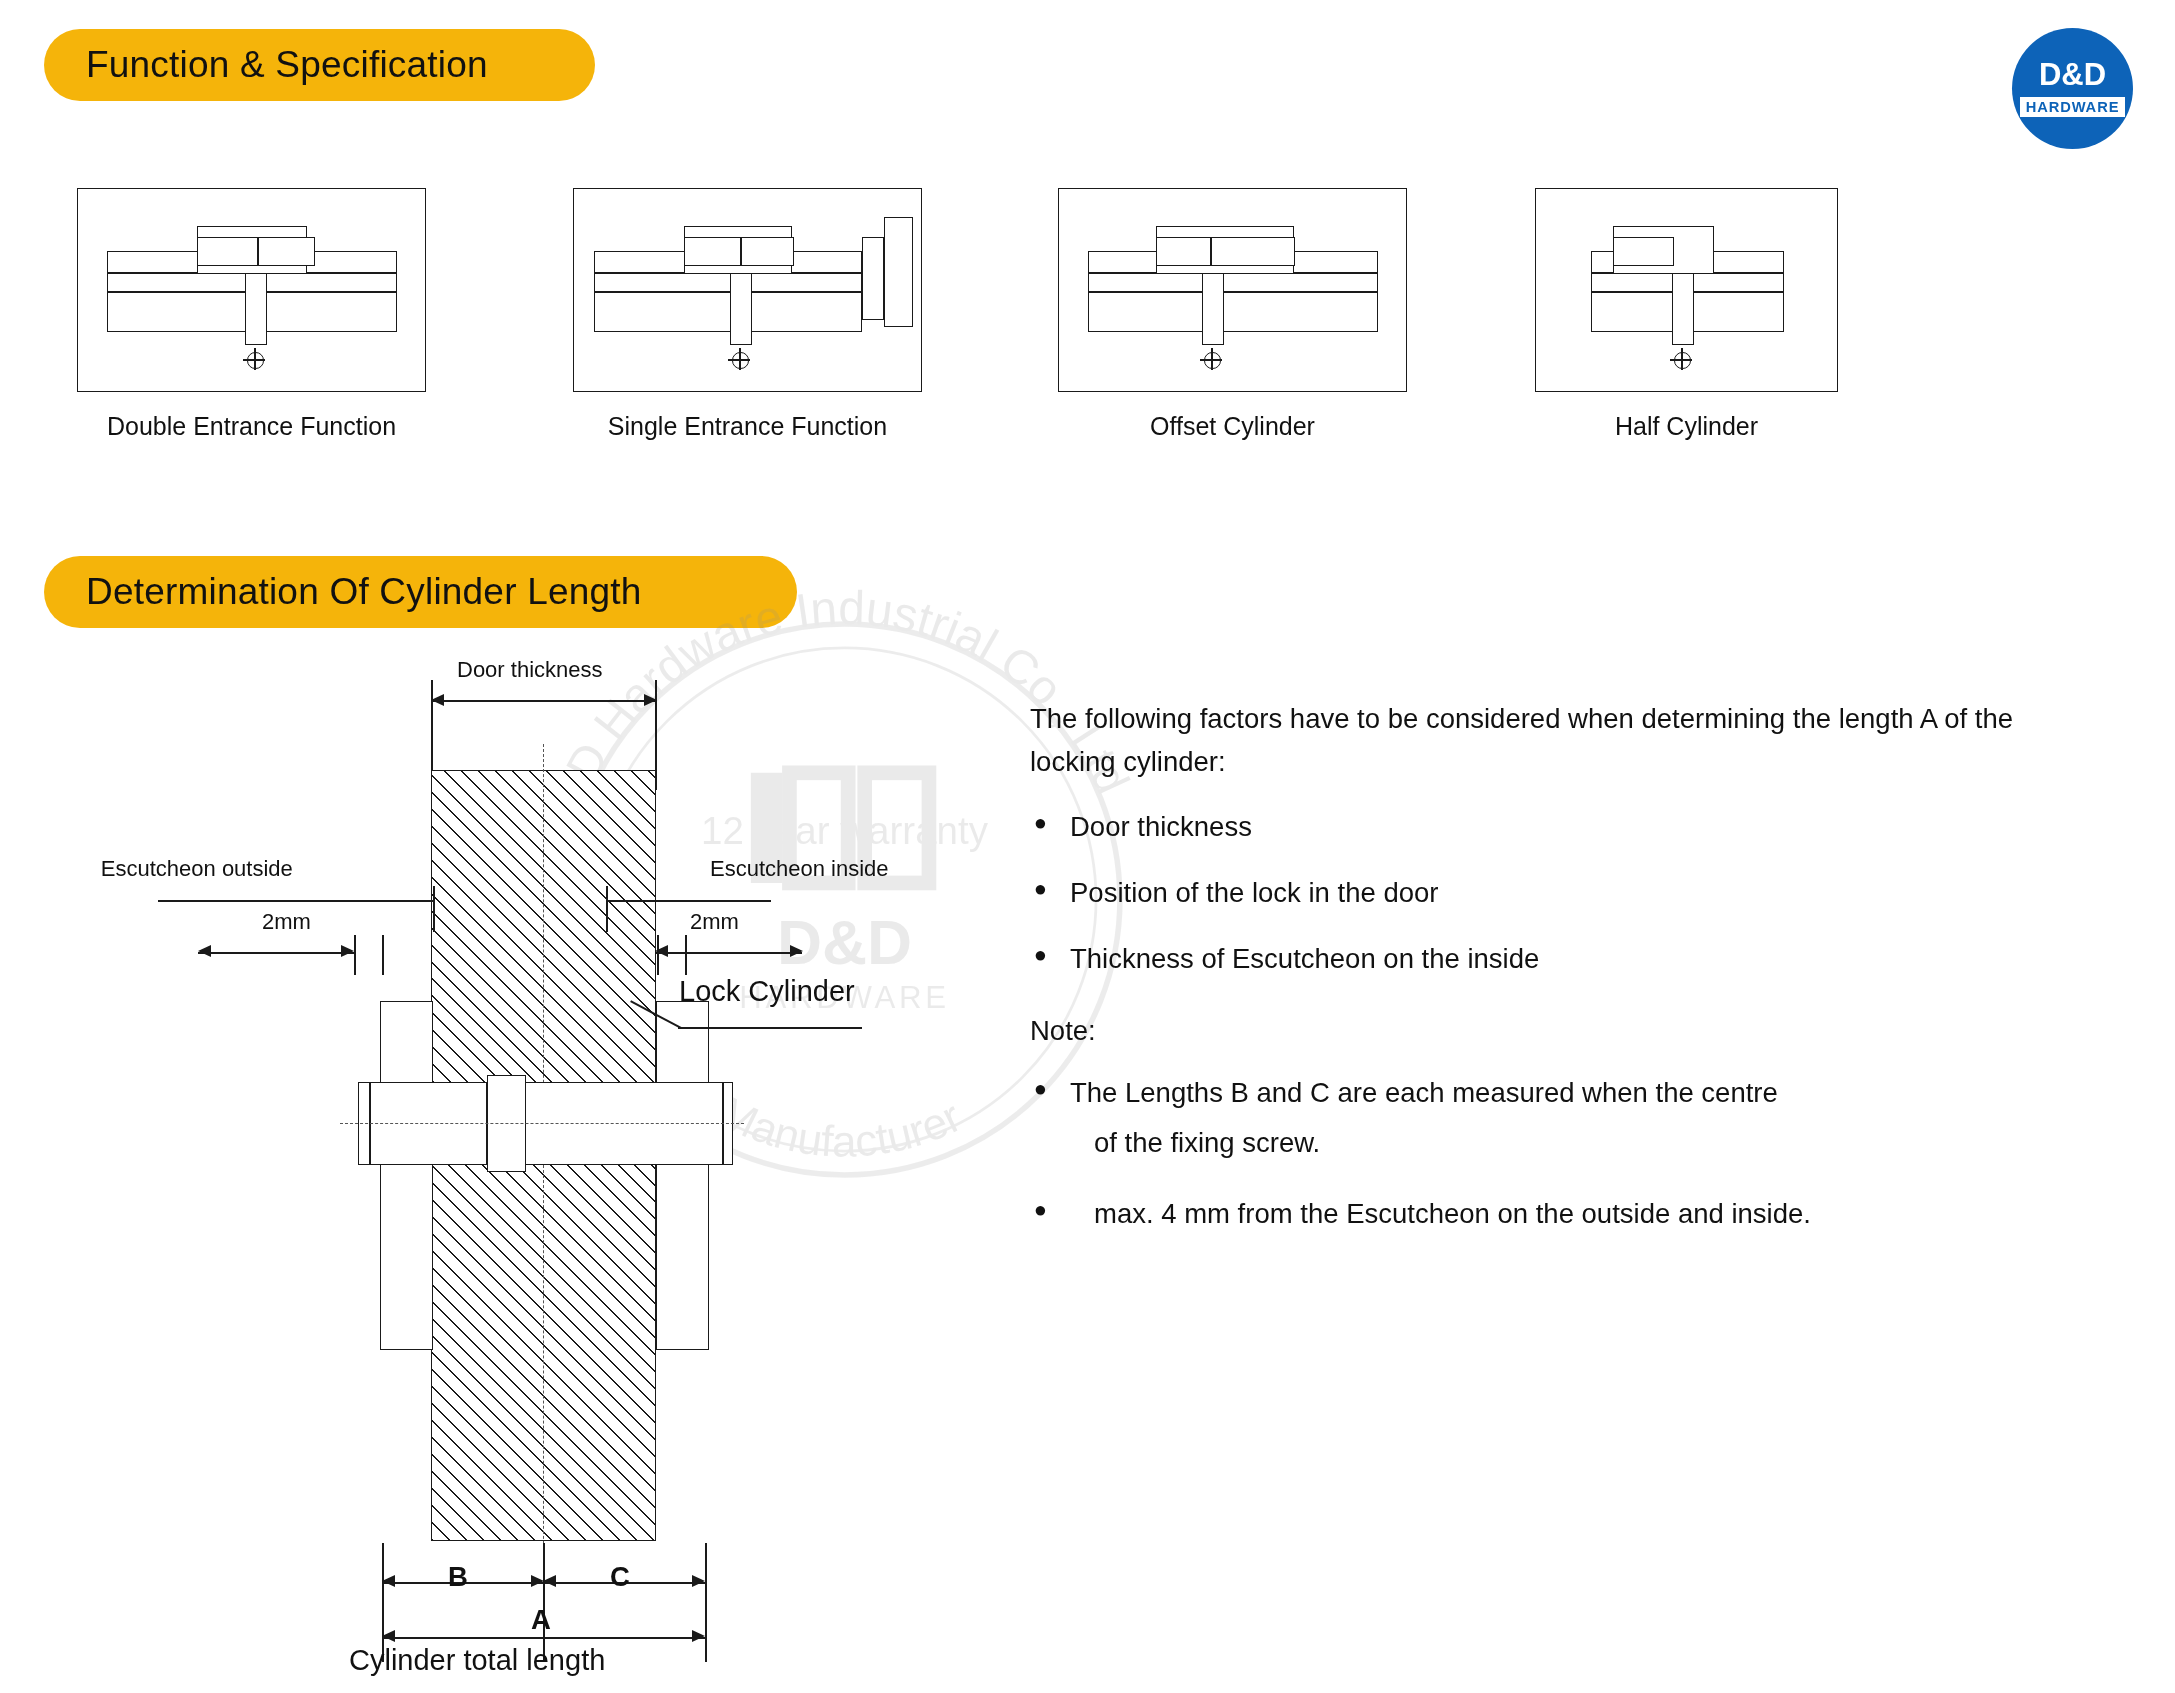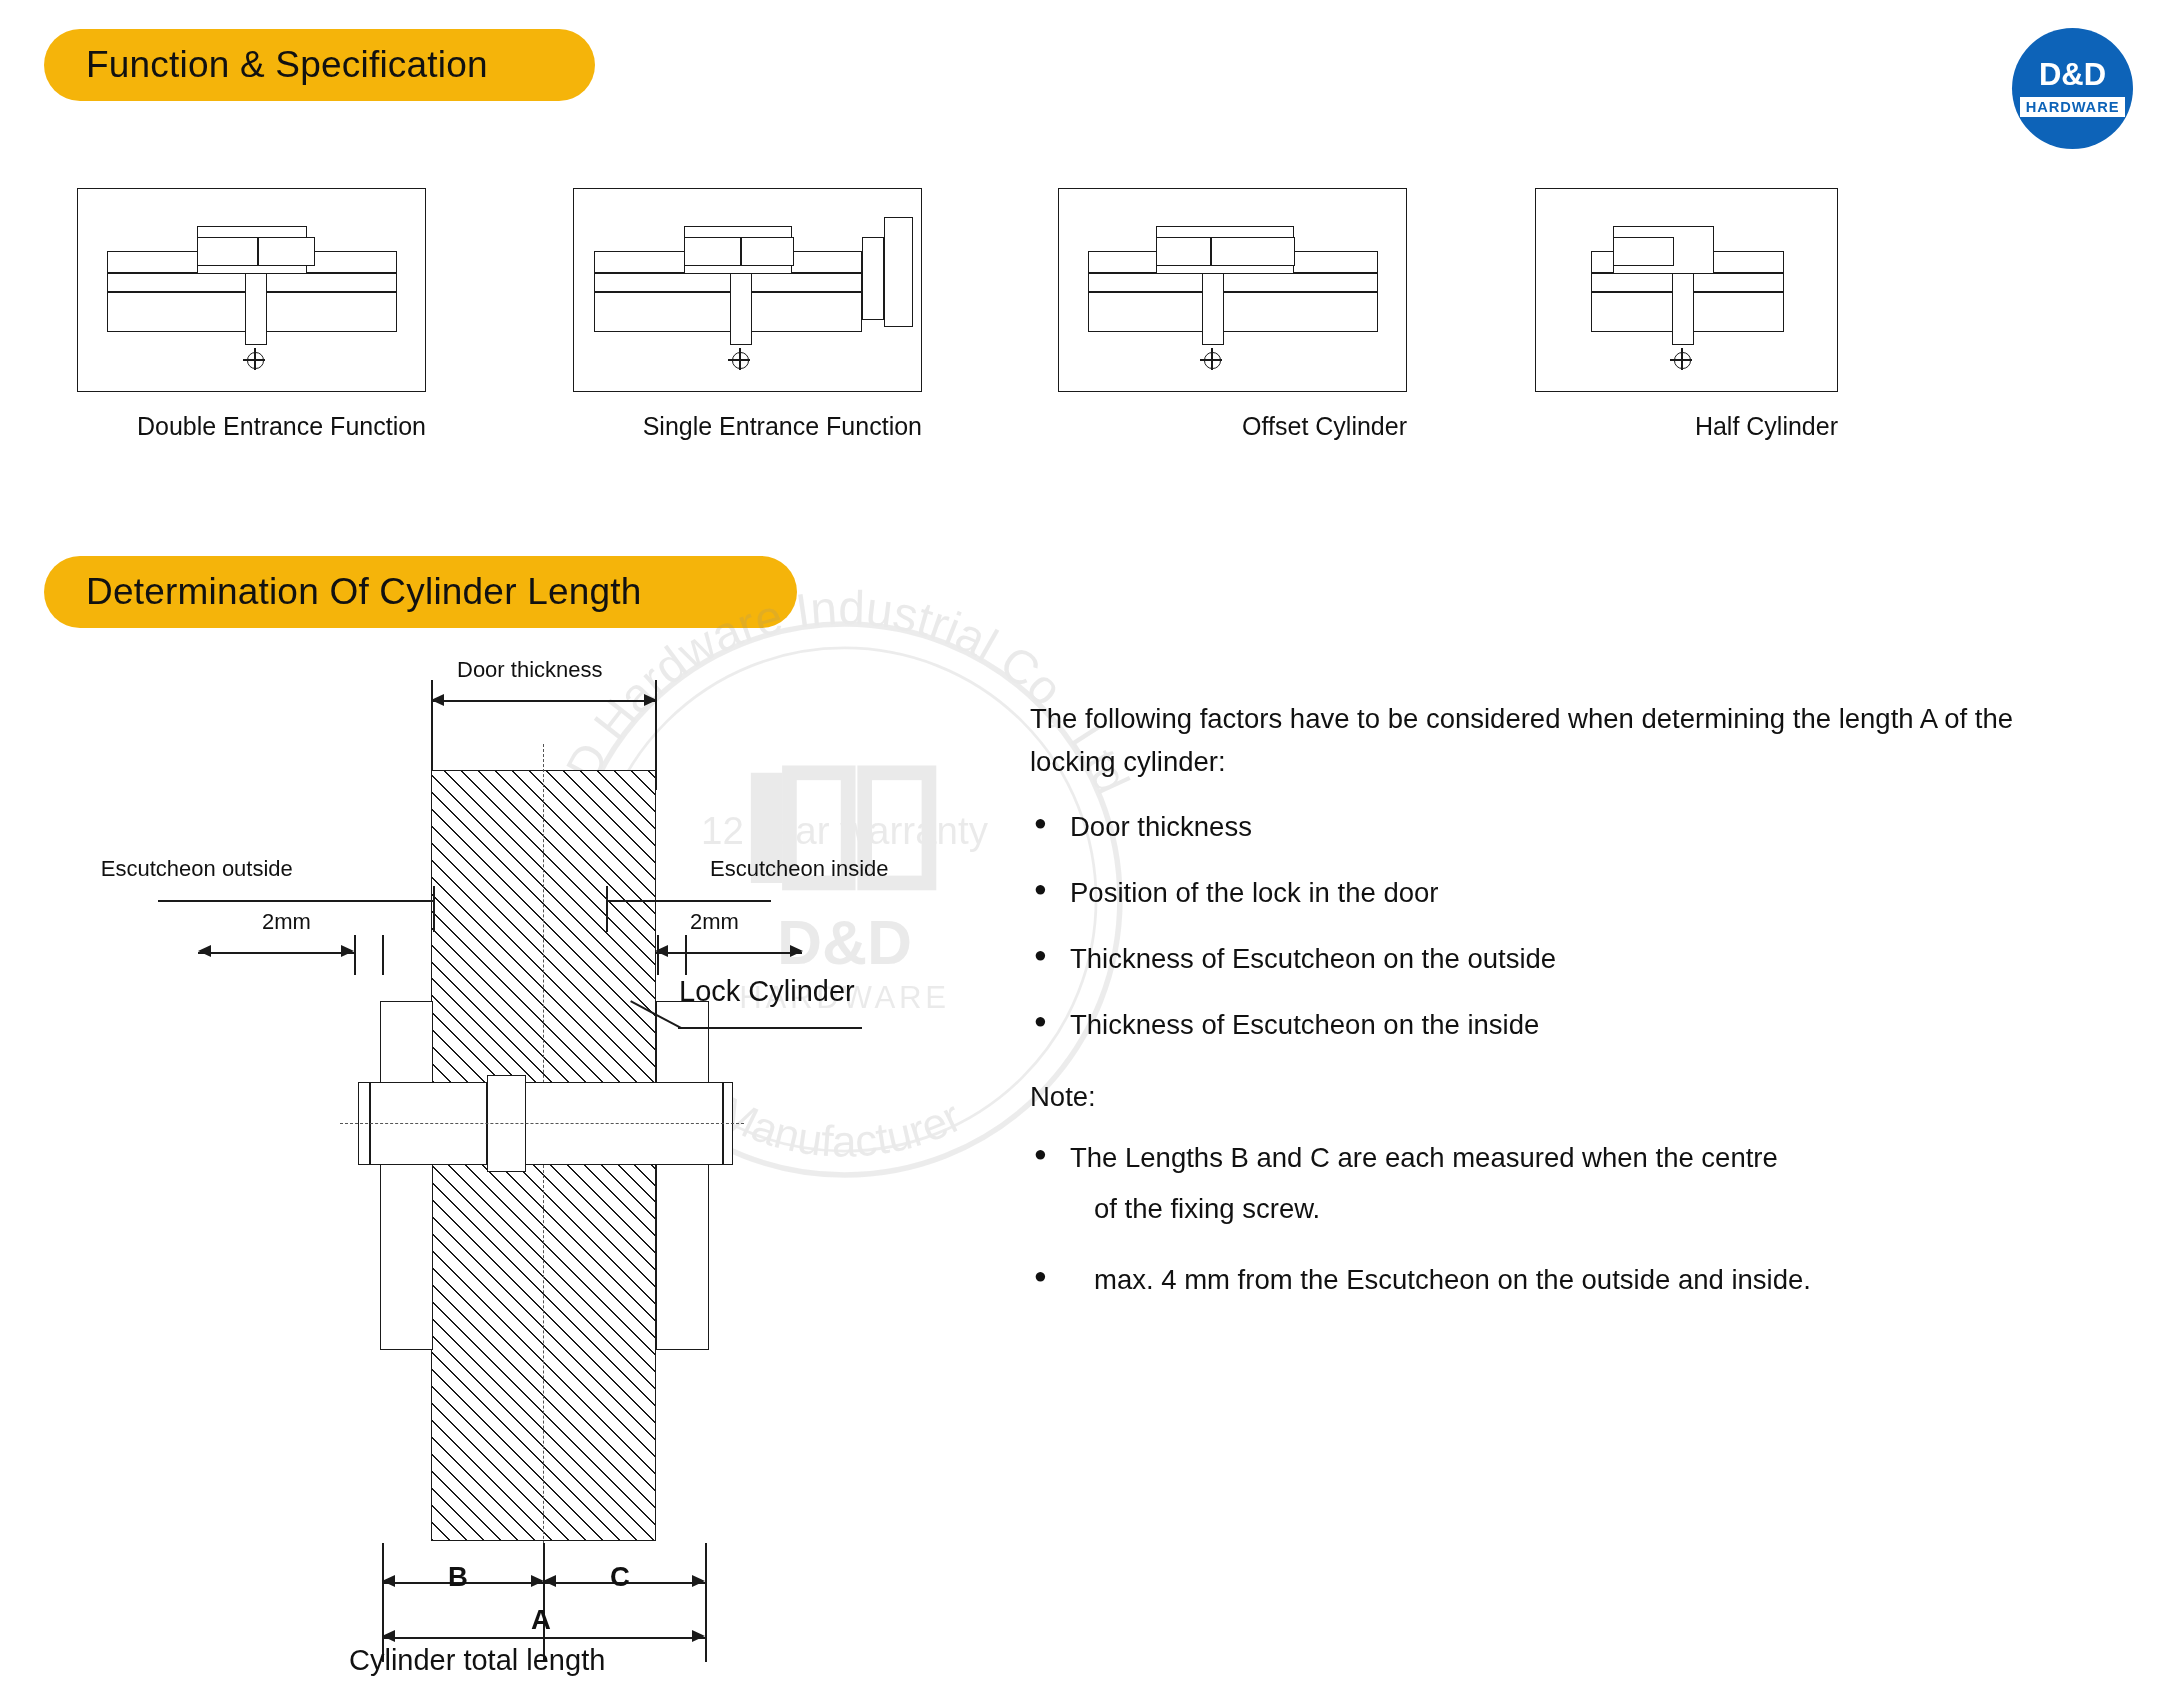--- a/index.html
+++ b/index.html
@@ -73,21 +73,21 @@
   }
   .card .frame {
     border: 1.8px solid #1a1a1a;
     box-sizing: border-box;
     background: #fff;
     position: relative;
     overflow: hidden;
   }
   .card .caption {
     margin-top: 20px;
-    text-align: right;
+    text-align: center;
     font-size: 25px;
     color: #111;
     white-space: nowrap;
   }
 
   
   .ln { position: absolute; background: #1a1a1a; }
   .hl { height: 1.8px; }
   .body-rect {
     position: absolute;
@@ -391,21 +391,20 @@
 
   <div class="dtext big" style="left:239px; top:1001px;">Cylinder total length</div>
 </div>
 
 <div id="text-block">
   <p>The following factors have to be considered when determining the length A of the locking cylinder:</p>
 
   <ul class="bullet-list">
     <li>Door thickness</li>
     <li>Position of the lock in the door</li>
-    <li>Thickness of Escutcheon on the outside</li>
     <li>Thickness of Escutcheon on the inside</li>
   </ul>
 
   <div class="note-title">Note:</div>
 
   <ul class="bullet-list note-list">
     <li>
       <span>The Lengths B and C are each measured when the centre</span>
       <span class="cont">of the fixing screw.</span>
     </li>

